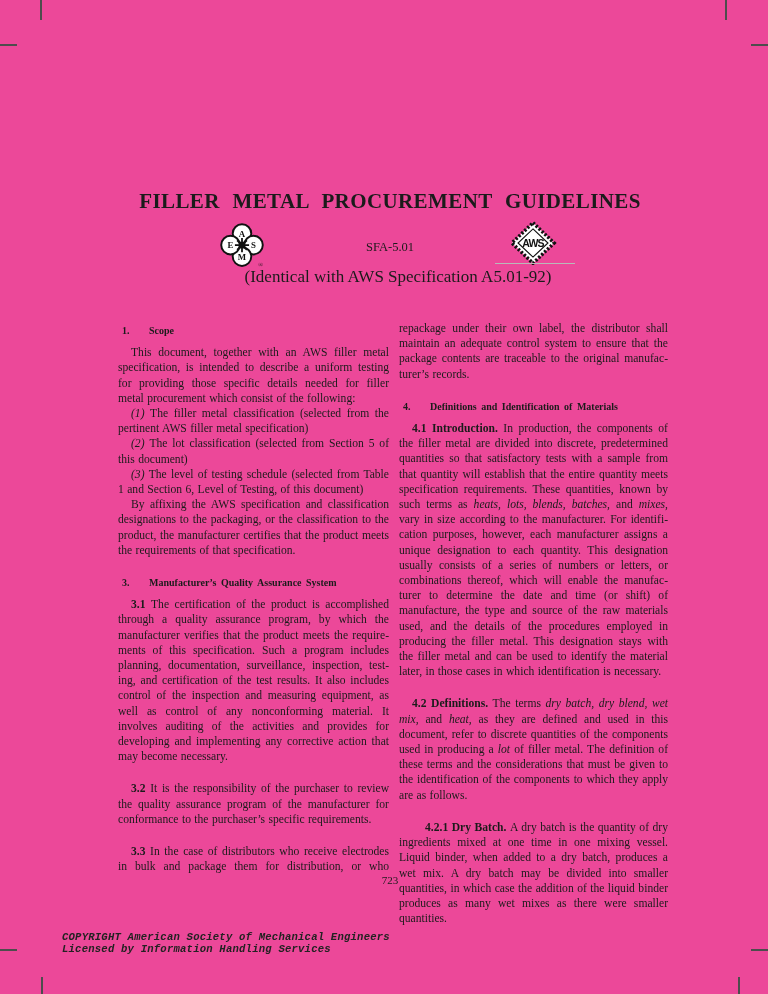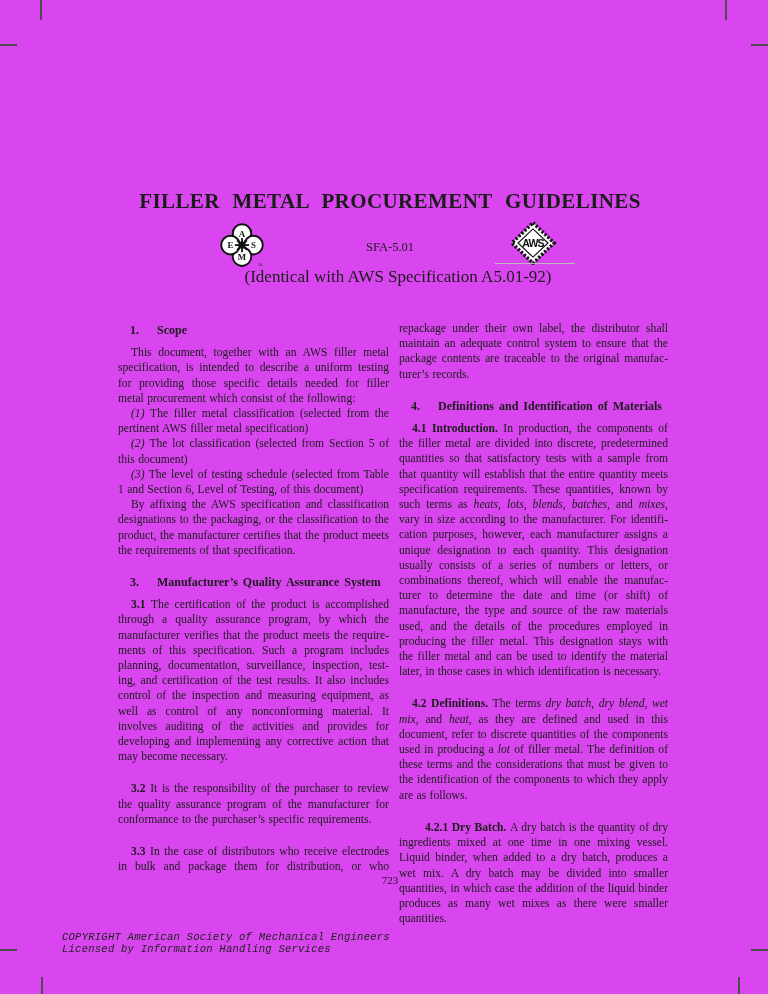--- a/index.html
+++ b/index.html
@@ -1,16 +1,16 @@
 <!DOCTYPE html>
 <html><head>
 <meta charset="utf-8">
 <style>
   html,body{margin:0;padding:0;background:#e9e9e9;}
-  .page{position:relative;width:768px;height:994px;background:#d946ef;overflow:hidden;
+  .page{position:relative;width:768px;height:994px;background:#ec4899;overflow:hidden;
         font-family:"Liberation Serif","DejaVu Serif",serif;color:#1b1b1b;}
   
   .mark{position:absolute;background:#4d4d4d;}
   .m-tl-v{left:40px;top:0;width:2px;height:20px;}
   .m-tr-v{left:725px;top:0;width:2px;height:20px;}
   .m-l-h{left:0;top:44px;width:17px;height:2px;}
   .m-r-h{left:751px;top:44px;width:17px;height:2px;}
   .m-bl-h{left:0;top:949px;width:17px;height:2px;}
   .m-br-h{left:751px;top:949px;width:17px;height:2px;}
   .m-bl-v{left:41px;top:977px;width:2px;height:17px;}
@@ -23,34 +23,34 @@
 
   .asme-wrap{position:absolute;left:219px;top:223px;width:46px;height:46px;}
   .aws-wrap{position:absolute;left:508px;top:221px;width:50px;height:44px;}
   .aws-underline{position:absolute;left:495px;top:263px;width:80px;height:1px;background:#b9b9b9;}
 
   .col{position:absolute;top:321px;text-align:justify;font-size:11.6px;line-height:15.2px;
        word-spacing:0.5px;hyphens:manual;}
   .col-left{left:118px;width:271px;}
   .col-right{left:399px;width:269px;}
 
-  .sec-h{font-weight:bold;margin:17px 0 7px 12px;word-spacing:2px;white-space:nowrap;font-size:12px;}
+  .sec-h{font-weight:bold;margin:17px 0 7px 4px;word-spacing:2px;white-space:nowrap;font-size:10px;}
   .col > .sec-h:first-child{margin-top:2px;}
   .sec-h .num{display:inline-block;width:27px;}
   .para{margin:0;}
   .para.ind{text-indent:13px;}
   .para.ind2{text-indent:26px;}
   .para.sp{margin-top:17px;}
   .para.jl{text-align-last:justify;}
   .b{font-weight:bold;}
   .i{font-style:italic;}
 
   .pageno{position:absolute;left:12px;width:756px;top:874px;text-align:center;font-size:11px;}
   .footer{position:absolute;left:62px;top:931px;font-family:"Liberation Mono","DejaVu Sans Mono",monospace;
-          font-style:italic;font-weight:normal;font-size:10.6px;line-height:12.4px;letter-spacing:0.2px;color:#222;}
+          font-style:italic;font-weight:bold;font-size:10.6px;line-height:12.4px;letter-spacing:0.2px;color:#222;}
   .logo-text{font-family:"Liberation Serif",serif;}
 </style>
 </head>
 <body>
 
 <div class="page">
 
   <div class="mark m-tl-v"></div>
   <div class="mark m-tr-v"></div>
   <div class="mark m-l-h"></div>

